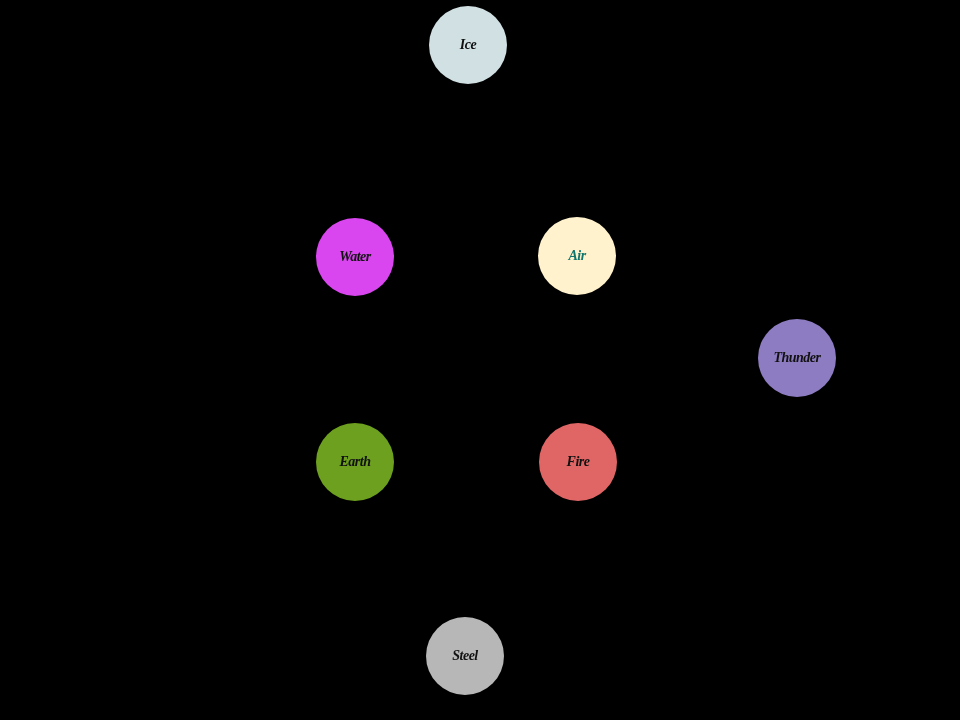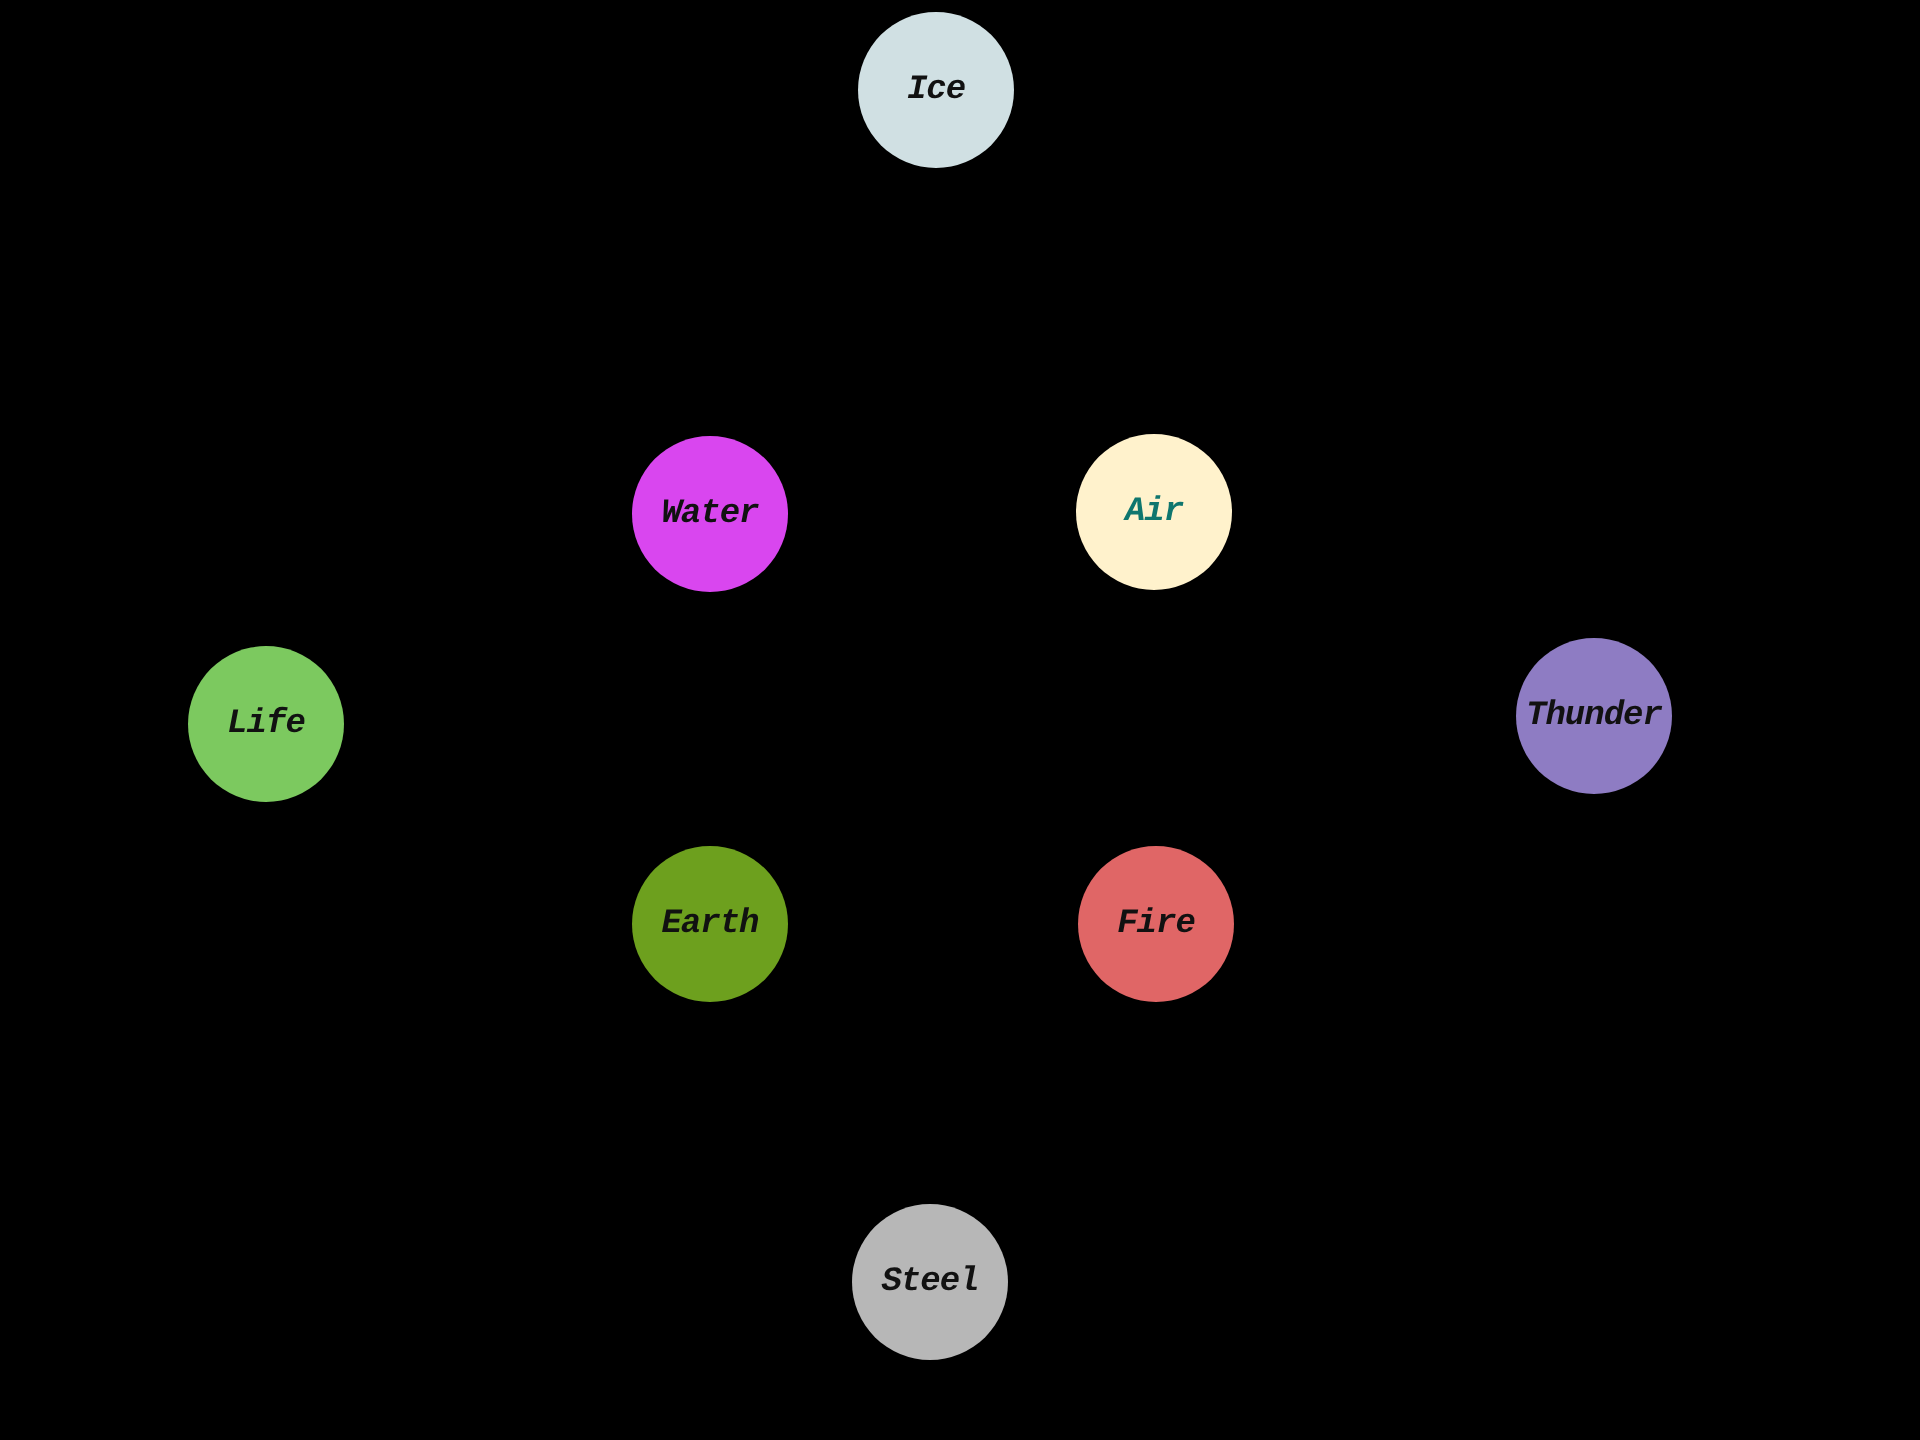--- a/index.html
+++ b/index.html
@@ -20,51 +20,48 @@
   }
   .node {
     position: absolute;
     border-radius: 50%;
     display: flex;
     align-items: center;
     justify-content: center;
     box-sizing: border-box;
   }
   .node-label {
-    font-family: Liberation Mono, monospace;
+    font-family: Liberation Serif, serif;
     font-style: italic;
     font-weight: bold;
-    font-size: 17px;
+    font-size: 14px;
     letter-spacing: -0.5px;
     color: #111111;
     white-space: nowrap;
     user-select: none;
   }
 </style>
 </head>
 <body style="background: rgb(0, 0, 0);">
 
 <div class="canvas">
     <div class="node" style="left: 429px; top: 6px; width: 78px; height: 78px; background: rgb(208, 224, 227);">
     <span class="node-label" style="color: rgb(17, 17, 17);">Ice</span>
   </div>
     <div class="node" style="left: 316px; top: 218px; width: 78px; height: 78px; background: #d946ef;">
     <span class="node-label" style="color: rgb(17, 17, 17);">Water</span>
   </div>
     <div class="node" style="left: 538px; top: 217px; width: 78px; height: 78px; background: rgb(255, 242, 204);">
     <span class="node-label" style="color: #0f766e;">Air</span>
   </div>
-    <div class="node" style="left: 94px; top: 323px; width: 78px; height: 78px; background: rgb(124, 201, 95);">
-    <span class="node-label" style="color: rgb(17, 17, 17);">Life</span>
-  </div>
     <div class="node" style="left: 316px; top: 423px; width: 78px; height: 78px; background: rgb(109, 160, 30);">
     <span class="node-label" style="color: rgb(17, 17, 17);">Earth</span>
   </div>
     <div class="node" style="left: 758px; top: 319px; width: 78px; height: 78px; background: rgb(142, 124, 195);">
     <span class="node-label" style="color: rgb(17, 17, 17);">Thunder</span>
   </div>
     <div class="node" style="left: 539px; top: 423px; width: 78px; height: 78px; background: rgb(224, 102, 102);">
     <span class="node-label" style="color: rgb(17, 17, 17);">Fire</span>
   </div>
-    <div class="node" style="left: 426px; top: 602px; width: 78px; height: 78px; background: rgb(183, 183, 183);">
+    <div class="node" style="left: 426px; top: 617px; width: 78px; height: 78px; background: rgb(183, 183, 183);">
     <span class="node-label" style="color: rgb(17, 17, 17);">Steel</span>
   </div>
   </div>
 
 </body></html>

